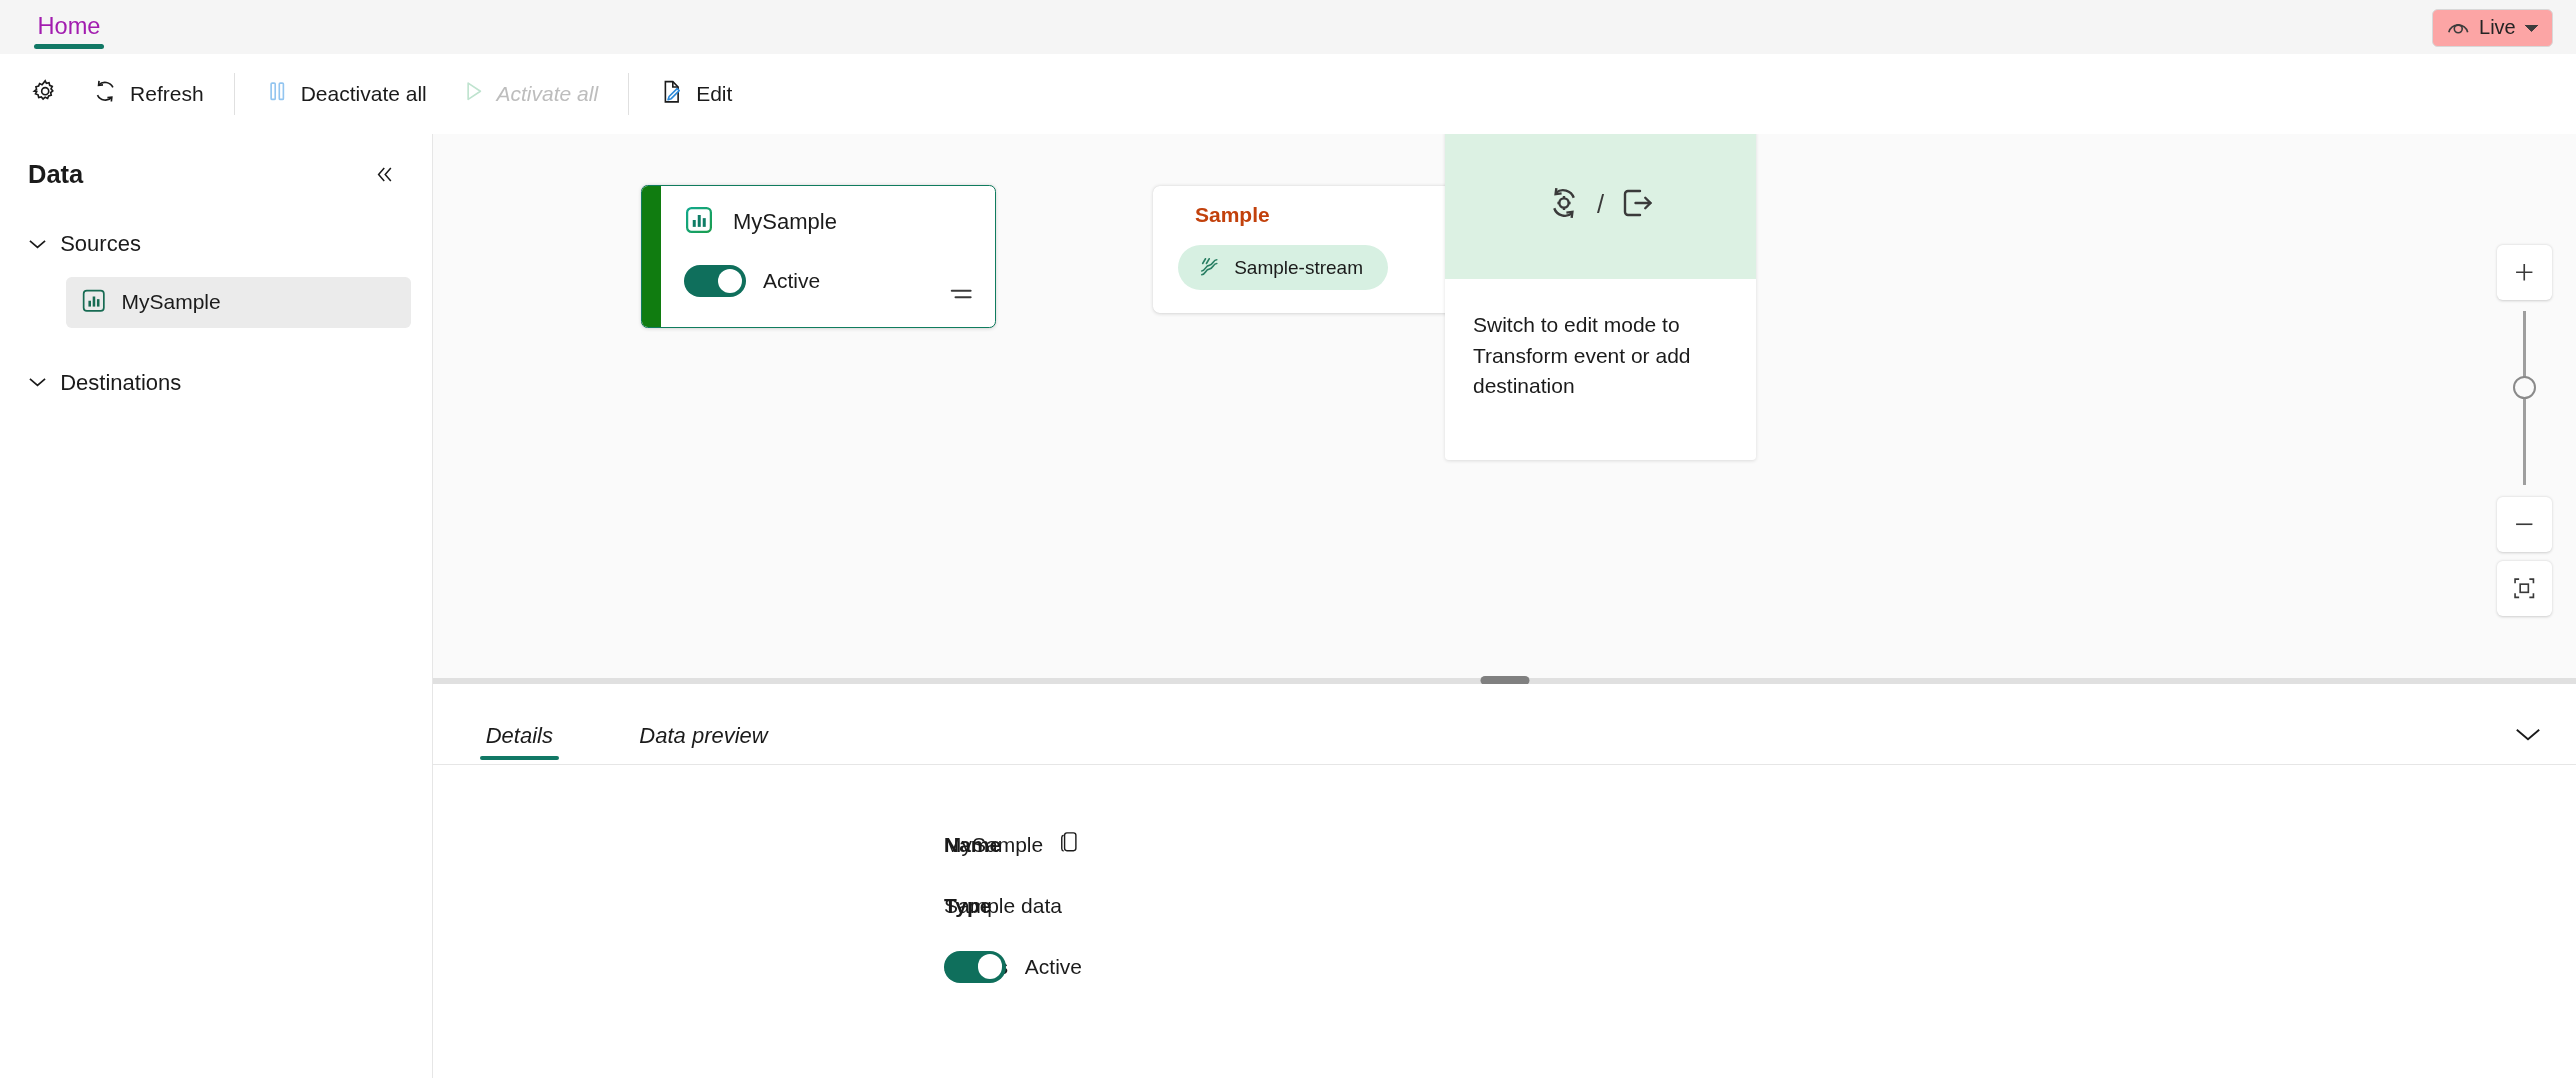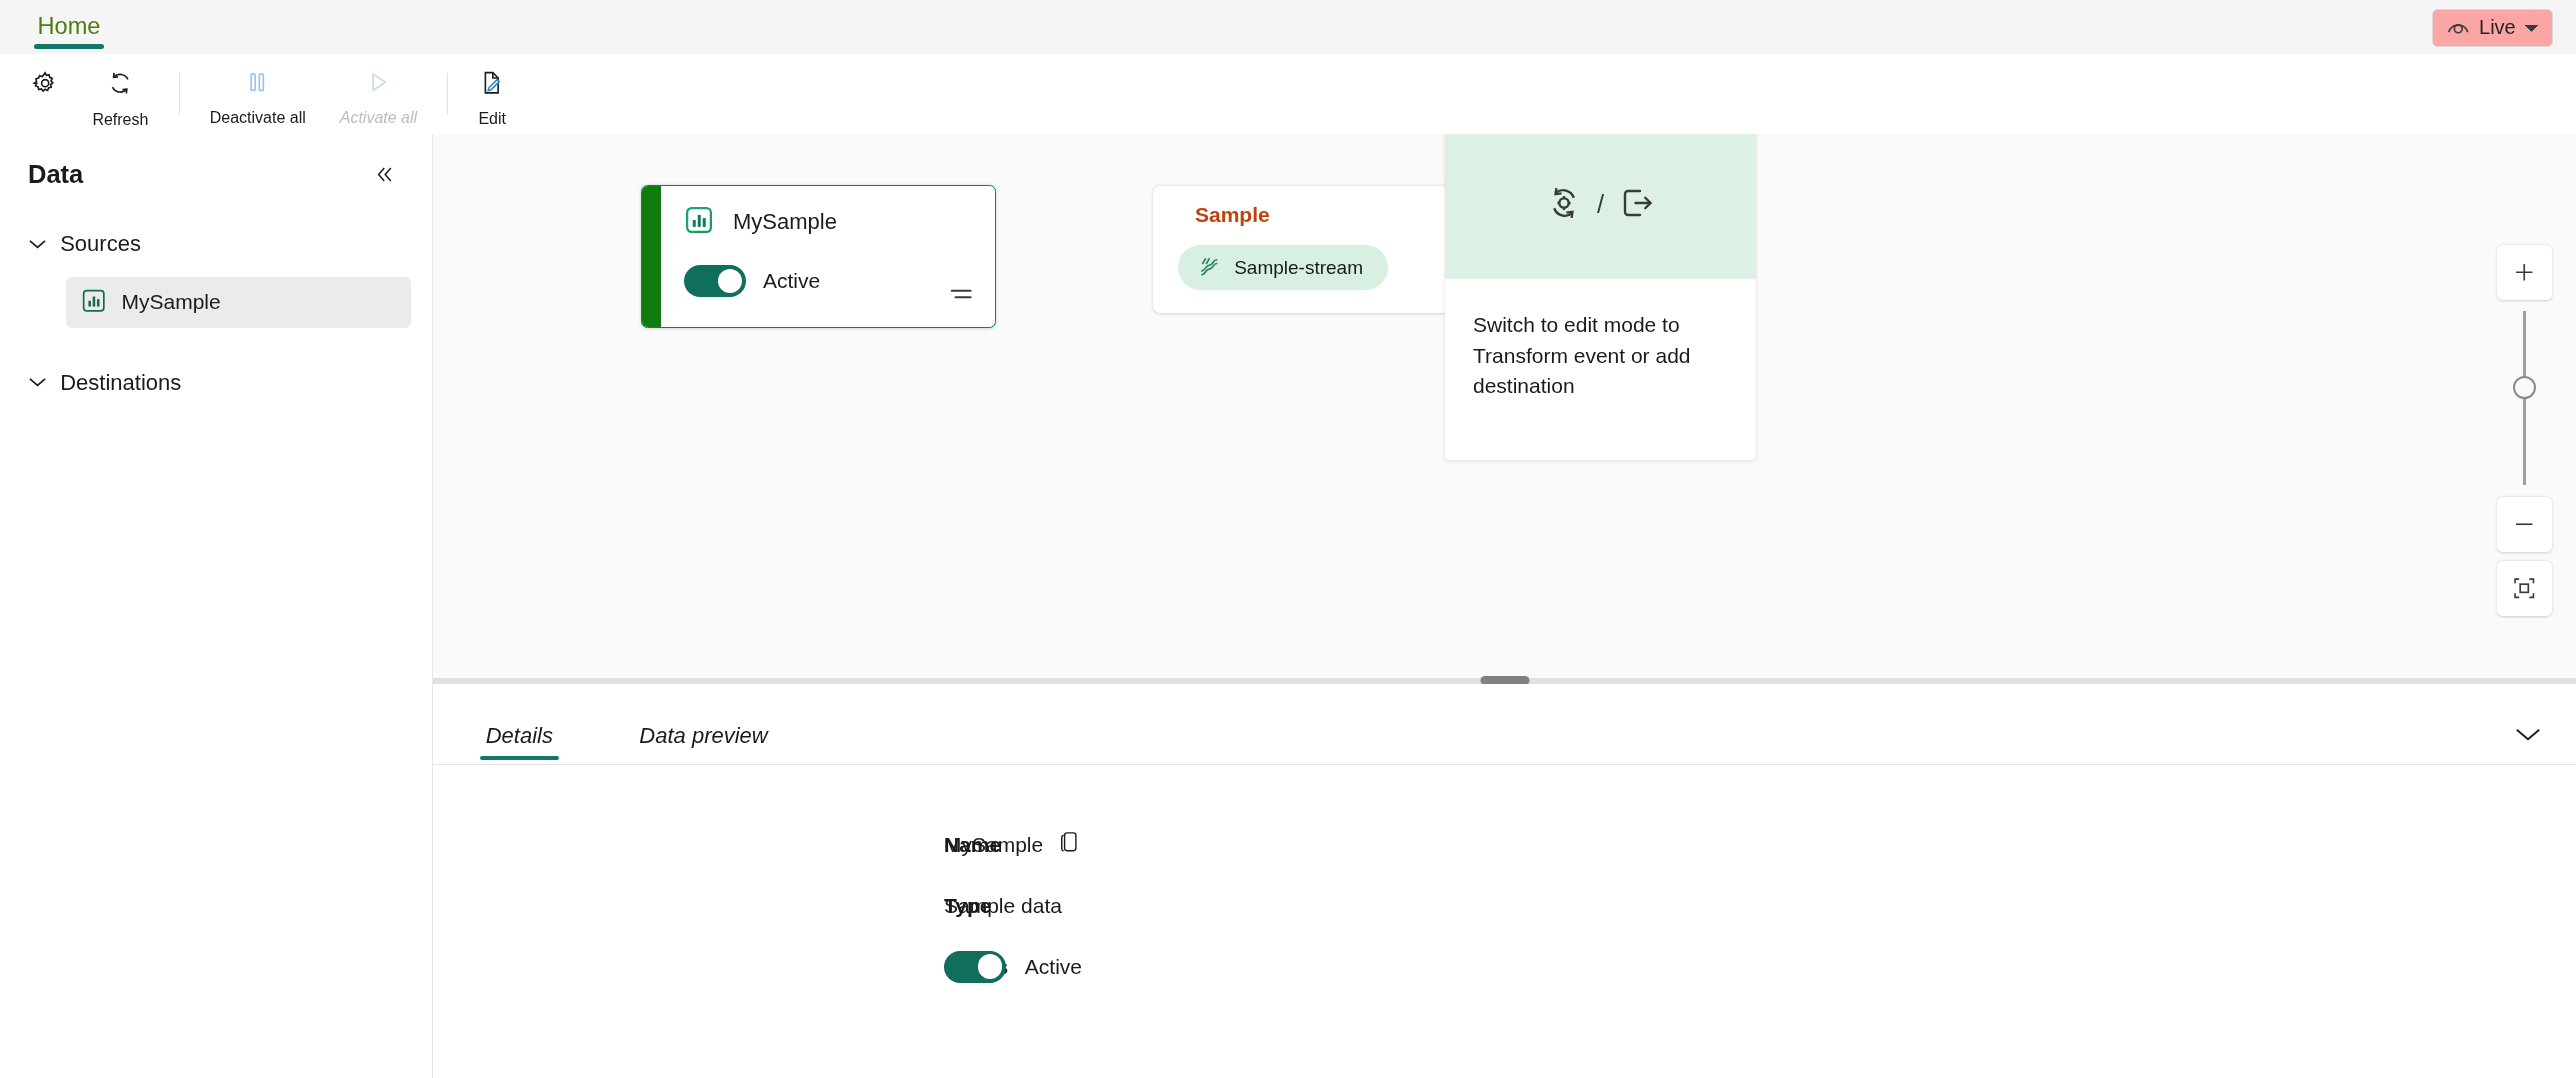--- a/index.html
+++ b/index.html
@@ -12,21 +12,21 @@
   }
 
   
   .ribbon-tabs {
     position: absolute; top: 0; left: 0; width: 2576px; height: 54px;
     background: #f5f5f5;
     display: flex; align-items: flex-start;
   }
   .tab-home {
     margin-left: 30px; margin-top: 13.2px;
-    font-size: 23.6px; color: #4d7c0f;
+    font-size: 23.6px; color: #a21caf;
     padding: 0 7.5px 11.3px 7.5px;
     position: relative; cursor: pointer;
   }
   .tab-home::after {
     content: ""; position: absolute; left: 3.8px; right: 3.8px; bottom: 2.8px;
     height: 4.7px; background: #117865; border-radius: 2.8px;
   }
   .live-btn {
     position: absolute; right: 22.6px; top: 8.5px;
     height: 38px; min-width: 111px;
@@ -40,21 +40,21 @@
   .ribbon-bar {
     position: absolute; top: 54px; left: 0; width: 2576px; height: 80px;
     background: #ffffff;
     border-radius: 9.4px 9.4px 0 0;
     display: flex; align-items: center;
     padding-left: 15px;
   }
   .rb-item {
     height: 49px; display: flex; align-items: center; gap: 11.3px;
     padding: 0 17px; border-radius: 4.7px; cursor: pointer;
-    font-size: 16px; color: #1b1b1b; white-space: nowrap; flex-direction: column;
+    font-size: 21px; color: #1b1b1b; white-space: nowrap;
   }
   .rb-item.disabled { color: #bdbdbd; cursor: default; font-style: italic; }
   .rb-sep { width: 0.9px; height: 42px; background: #e0e0e0; margin: 0 13.2px; }
 
   
   .content-row { position: absolute; top: 134px; left: 0; width: 2576px; height: 945px; }
 
   
   .sidebar {
     position: absolute; top: 0; left: 0; width: 433px; height: 945px;

